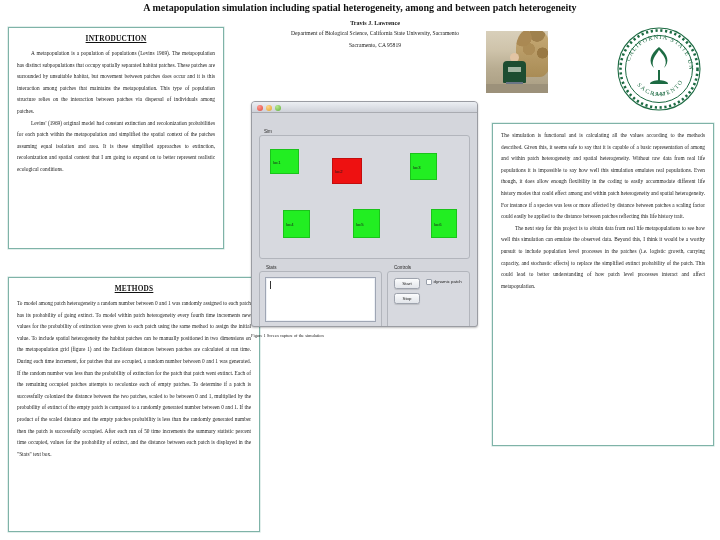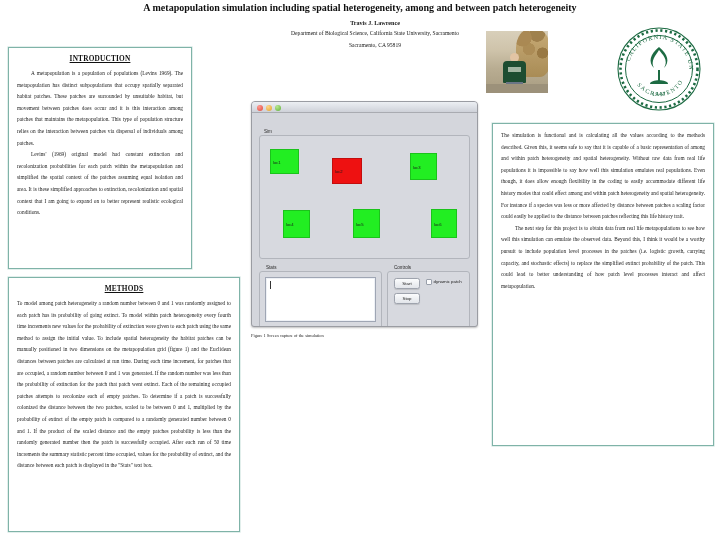--- a/index.html
+++ b/index.html
@@ -94,22 +94,22 @@
   }
   .panel p {
     margin:0 0 0 0;
     font-size:5.3px; line-height:11.6px;
     text-align:justify;
     color:#1a1a1a;
     text-indent:14px;
   }
   .panel p.noindent { text-indent:0; }
 
-  #panel-introduction { left:8px; top:47px; width:184px; height:222px; }
-  #panel-methods { left:8px; top:277px; width:232px; height:255px; }
+  #panel-introduction { left:8px; top:27px; width:216px; height:222px; }
+  #panel-methods { left:8px; top:277px; width:252px; height:255px; }
   #panel-results { left:492px; top:123px; width:222px; height:323px; }
 
   
   #figure-block {
     position:absolute; left:251px; top:101px; width:227px; height:252px;
   }
   #sim-window {
     position:relative; width:227px; height:226px;
     background:#d4d6dc;
     border:1px solid #9a9ca2;

